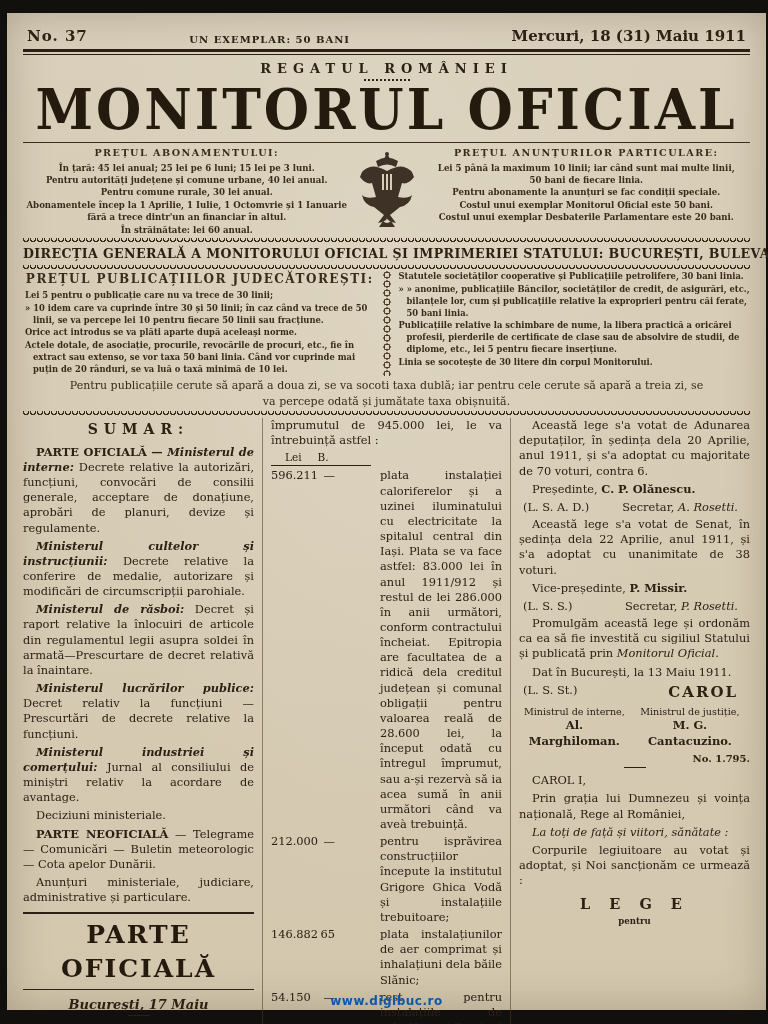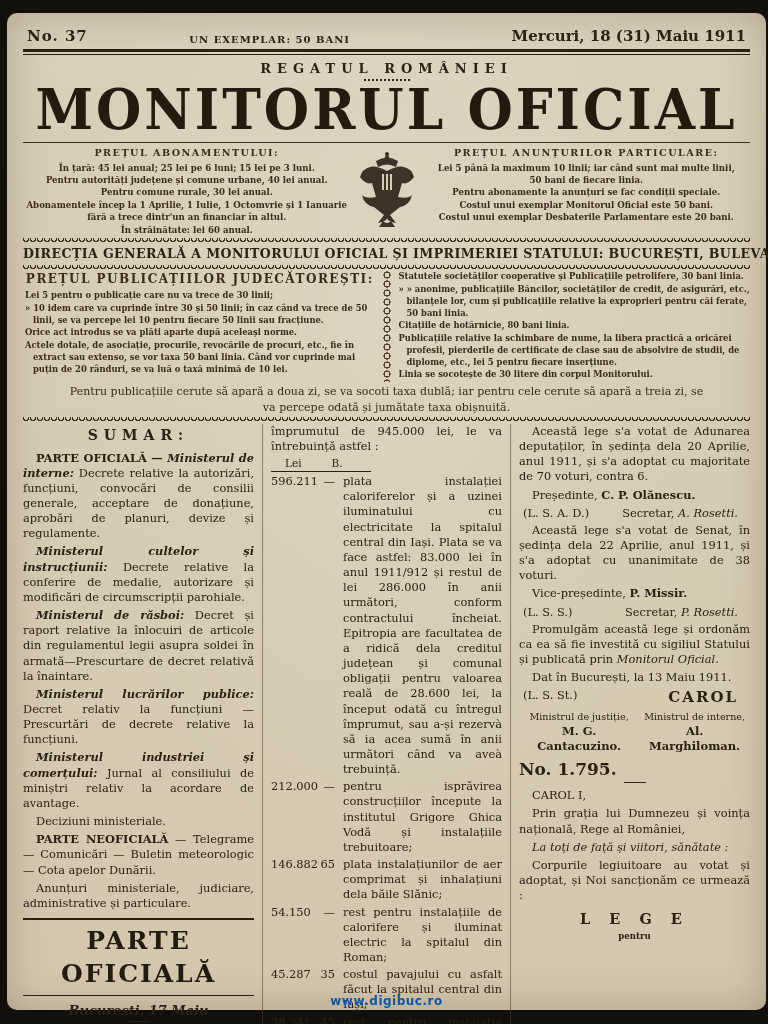--- a/index.html
+++ b/index.html
@@ -10,21 +10,20 @@
   }
   .paper{
     position:absolute;top:13px;left:7px;right:2px;bottom:14px;
     background:
       radial-gradient(ellipse at 50% 30%, rgba(255,255,255,.14), rgba(0,0,0,0) 60%),
       linear-gradient(180deg,#d9cfba 0%,#d7ccb5 40%,#d3c7ae 100%);
     color:#2d2114;
     padding:8px 16px 0 16px;
     box-sizing:border-box;
     box-shadow:inset 0 0 40px rgba(60,40,20,.25);
-    border-radius:10px;
   }
   
   .topline{display:flex;align-items:flex-end;justify-content:space-between;padding:6px 4px 2px 4px;}
   .issue-no{font-size:15px;font-weight:bold;letter-spacing:1px;}
   .copy-price{font-size:10px;font-weight:bold;letter-spacing:1px;transform:translateX(-30px);}
   .issue-date{font-size:15px;font-weight:bold;}
   .rule-double{border-top:3px solid #2b2013;border-bottom:1.5px solid #2b2013;height:2px;margin:2px 0 6px 0;}
   .kingdom{text-align:center;font-size:13px;font-weight:bold;letter-spacing:6px;margin-top:4px;}
   .kdash{width:46px;border-top:2px dotted #2b2013;margin:3px auto 2px auto;}
   .title{
@@ -64,30 +63,30 @@
   .sumar-head{text-align:center;font-size:14px;font-weight:bold;letter-spacing:6px;margin:2px 0 6px 0;}
   .sect-rule{border-top:2px solid #2b2013;margin:7px 0 0 0;}
   .parte-title{text-align:center;font-size:25px;font-weight:bold;letter-spacing:2px;margin:4px 0 2px 0;color:#241a0e;border-bottom:1.5px solid #2b2013;padding-bottom:4px;}
   .dateline{text-align:center;font-size:13px;font-weight:bold;font-style:italic;margin:6px 0 2px 0;}
   .mini-dash{width:22px;border-top:1.5px solid #2b2013;margin:2px auto 5px auto;}
   .ministry{text-align:center;font-size:10.6px;font-weight:bold;letter-spacing:4px;margin:2px 0 1px 0;}
   .lege{text-align:center;font-size:14.5px;font-weight:bold;letter-spacing:7px;margin:6px 0 5px 0;}
   .pentru{text-align:center;font-size:8.6px;font-weight:bold;margin:-3px 0 2px 0;}
   
   .tbl-head{display:flex;font-size:10.5px;margin:1px 0 2px 0;}
-  .tbl-head .hd{width:86px;border-bottom:1px solid #2d2114;display:flex;padding-left:14px;gap:30px;}
+  .tbl-head .hd{width:86px;border-bottom:1px solid #2d2114;display:flex;padding-left:14px;gap:16px;}
   .amt-row{display:flex;margin-bottom:2px;}
   .amt{flex:0 0 72px;display:flex;justify-content:space-between;padding-right:8px;box-sizing:border-box;}
-  .amt-desc{flex:1;text-align:justify;}
+  .amt-desc{flex:1;text-align:justify;margin-left:37px;}
   
   .sig-line{display:flex;justify-content:space-between;margin:1px 12px 2px 4px;}
   .sig2{display:flex;justify-content:space-between;text-align:center;font-size:9.6px;margin:3px 0 2px 0;}
   .sig2 .nm{font-size:11.5px;font-weight:bold;}
   .carol-big{font-size:15px;letter-spacing:2px;font-weight:bold;}
-  .no-center{text-align:left;font-weight:bold;font-size:17px;margin:3px 0 1px 0;}
+  .no-center{text-align:right;font-weight:bold;font-size:10px;margin:3px 0 1px 0;}
   
   .watermark{position:absolute;bottom:2px;left:0;right:0;text-align:center;
     font-family:"DejaVu Sans","Liberation Sans",sans-serif;
     font-size:12px;font-weight:bold;color:#0a58aa;letter-spacing:.5px;}
 </style>
 </head>
 <body>
 
 <div class="paper">
 
@@ -150,21 +149,20 @@
       <div class="jud-head">PREȚUL PUBLICAȚIILOR JUDECĂTOREȘTI:</div>
       <p>Lei 5 pentru o publicație care nu va trece de 30 linii;</p>
       <p>» 10 idem care va cuprinde între 30 și 50 linii; în caz când va trece de 50 linii, se va percepe lei 10 pentru fiecare 50 linii sau fracțiune.</p>
       <p>Orice act introdus se va plăti aparte după aceleași norme.</p>
       <p>Actele dotale, de asociație, procurile, revocările de procuri, etc., fie în extract sau extenso, se vor taxa 50 bani linia. Când vor cuprinde mai puțin de 20 rânduri, se va luă o taxă minimă de 10 lei.</p>
     </div>
     <div class="chain"></div>
     <div class="jud-col">
       <p>Statutele societăților cooperative și Publicațiile petrolifere, 30 bani linia.</p>
       <p>»  »  anonime, publicațiile Băncilor, societăților de credit, de asigurări, etc., bilanțele lor, cum și publicațiile relative la exproprieri pentru căi ferate, 50 bani linia.</p>
-      <p>Citațiile de hotărnicie, 80 bani linia.</p>
       <p>Publicațiile relative la schimbare de nume, la libera practică a oricărei profesii, pierderile de certificate de clase sau de absolvire de studii, de diplome, etc., lei 5 pentru fiecare inserțiune.</p>
       <p>Linia se socotește de 30 litere din corpul Monitorului.</p>
     </div>
   </div>
   <div class="note">Pentru publicațiile cerute să apară a doua zi, se va socoti taxa dublă; iar pentru cele cerute să apară a treia zi, se va percepe odată și jumătate taxa obișnuită.</div>
   <div class="wavy"></div>
 
   <div class="cols">
 
     <div class="col">
@@ -256,22 +254,22 @@
           <span>(L. S. S.)</span>
           <span><span>Secretar, </span><span class="i">P. Rosetti.</span></span>
         </div>
       <p><span>Promulgăm această lege și ordonăm ca ea să fie investită cu sigiliul Statului și publicată prin </span><span class="i">Monitorul Oficial</span><span>.</span></p>
       <p><span>Dat în București, la 13 Maiu 1911.</span></p>
       <div class="sig-line">
           <span>(L. S. St.)</span>
           <span class="carol-big">CAROL</span>
         </div>
       <div class="sig2">
+        <span><span>Ministrul de interne,</span><br><span class="nm">Al. Marghiloman.</span></span>
         <span><span>Ministrul de justiție,</span><br><span class="nm">M. G. Cantacuzino.</span></span>
-        <span><span>Ministrul de interne,</span><br><span class="nm">Al. Marghiloman.</span></span>
       </div>
       <div class="no-center">No. 1.795.</div>
       <div class="mini-dash"></div>
       <p><span>CAROL I,</span></p>
       <p><span>Prin grația lui Dumnezeu și voința națională, Rege al României,</span></p>
       <p class="i"><span>La toți de față și viitori, sănătate :</span></p>
       <p><span>Corpurile legiuitoare au votat și adoptat, și Noi sancționăm ce urmează :</span></p>
       <div class="lege">L E G E</div>
       <div class="pentru">pentru</div>
 

